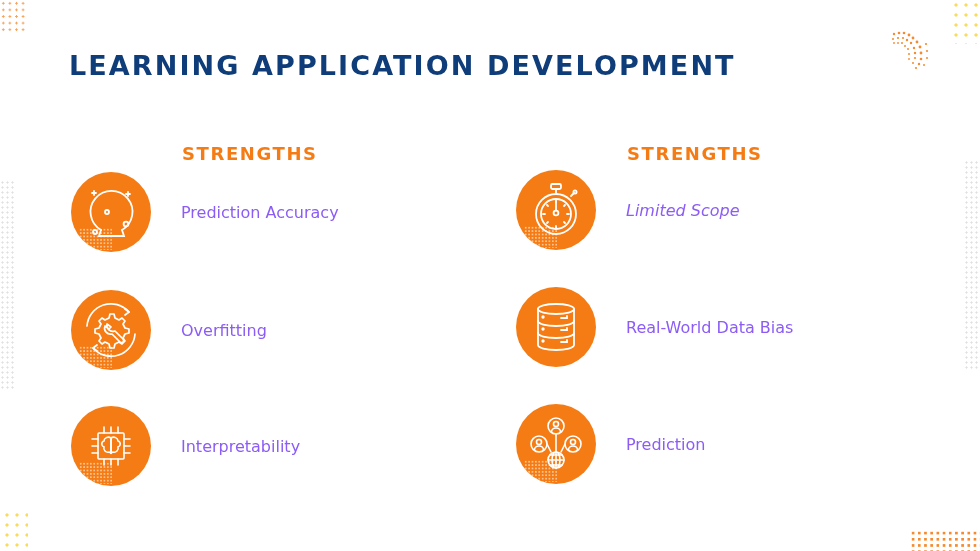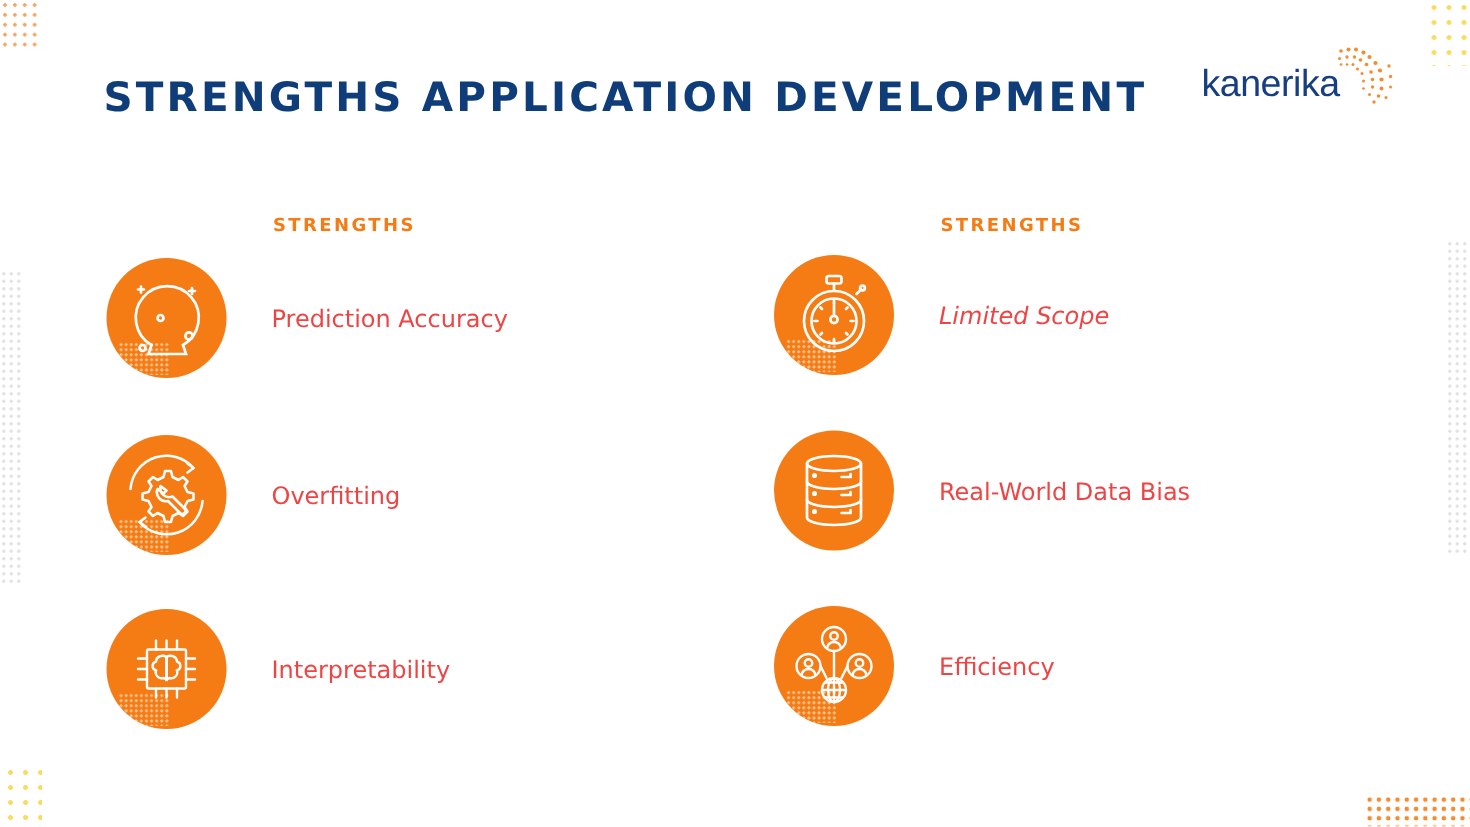--- a/index.html
+++ b/index.html
@@ -13,40 +13,40 @@
   .dots-rg { left: 964px; top: 160px; width: 16px; height: 210px; background-image: radial-gradient(circle, #d8d8d8 0.9px, transparent 1.2px); background-size: 5px 5px; opacity: 0.8; }
 
   .title { position: absolute; left: 69px; top: 48px; font-family: "DejaVu Sans", sans-serif; font-weight: bold; font-size: 27px; letter-spacing: 2.1px; line-height: 35px; }
   .title .l1 { color: #f57c14; display: block; }
   .title .l2 { color: #0e3d7a; display: block; }
 
   .logo { position: absolute; left: 800px; top: 28px; width: 130px; height: 50px; }
   .logo-text { position: absolute; left: 1px; top: 14px; font-family: "Liberation Sans", sans-serif; font-size: 25px; color: #173e80; letter-spacing: -0.3px; }
   .logo svg { position: absolute; left: 0; top: 0; }
 
-  .col-head { position: absolute; font-family: "DejaVu Sans", sans-serif; font-weight: bold; font-size: 12px; letter-spacing: 1.6px; color: #f57c14; }
+  .col-head { position: absolute; font-family: "DejaVu Sans", sans-serif; font-weight: bold; font-size: 18px; letter-spacing: 1.6px; color: #f57c14; }
 
   .item { position: absolute; display: flex; align-items: center; }
   .circle { width: 80px; height: 80px; border-radius: 50%; background: #f57c14; position: relative; flex: none; overflow: hidden; }
   .circle svg { position: absolute; left: 0; top: 0; }
   .circle .halftone { position: absolute; left: 8px; bottom: 2px; width: 34px; height: 22px; background-image: radial-gradient(circle, rgba(255,255,255,0.55) 0.8px, transparent 1.1px); background-size: 3.4px 3.4px; }
-  .label { font-family: "DejaVu Sans", sans-serif; font-size: 16px; color: #ef4444; margin-left: 30px; white-space: nowrap; }
+  .label { font-family: "DejaVu Sans", sans-serif; font-size: 16px; color: #8b5cf6; margin-left: 30px; white-space: nowrap; }
 </style>
 </head>
 <body>
 
 <div class="dots dots-tl"></div>
 <div class="dots dots-tr"></div>
 <div class="dots dots-bl"></div>
 <div class="dots dots-br"></div>
 <div class="dots dots-lg"></div>
 <div class="dots dots-rg"></div>
 
 <h1 class="title" style="margin:0;">
-  <span class="l2">STRENGTHS APPLICATION DEVELOPMENT</span>
+  <span class="l2">LEARNING APPLICATION DEVELOPMENT</span>
 </h1>
 
 <div class="logo">
   <svg width="130" height="50" viewBox="0 0 130 50">
     <g fill="#f58b2e">
       <circle cx="94" cy="6" r="1.2"></circle>
         <circle cx="99" cy="5" r="1.3"></circle>
         <circle cx="104" cy="5" r="1.3"></circle>
         <circle cx="109" cy="7" r="1.4"></circle>
         <circle cx="113" cy="10" r="1.4"></circle>
@@ -71,21 +71,20 @@
         <circle cx="105" cy="18" r="1"></circle>
         <circle cx="108" cy="21" r="1"></circle>
         <circle cx="109" cy="26" r="1"></circle>
         <circle cx="109" cy="31" r="0.9"></circle>
       <circle cx="126" cy="16" r="1.1"></circle>
         <circle cx="127" cy="23" r="1.1"></circle>
         <circle cx="127" cy="30" r="1"></circle>
         <circle cx="124" cy="37" r="1"></circle>
     </g>
   </svg>
-  <span class="logo-text">kanerika</span>
 </div>
 
 <div class="col-head" style="left:182px; top:143px;">STRENGTHS</div>
 <div class="col-head" style="left:627px; top:143px;">STRENGTHS</div>
 
 <div class="item" style="left:71px; top:172px;">
   <div class="circle">
     <div class="halftone"></div>
     <svg width="80" height="80" viewBox="0 0 80 80" fill="none" stroke="#fff" stroke-width="1.8" stroke-linecap="round">
       <path d="M30 58 A21 21 0 1 1 51 58"></path>
@@ -176,14 +175,14 @@
       <circle cx="57" cy="40" r="8"></circle>
       <circle cx="57" cy="38" r="2.5"></circle>
         <path d="M52.5 46 a4.5 4 0 0 1 9 0"></path>
       <path d="M40 30 v18"></path>
       <path d="M31 40 h-0 M31 40 l4 8 M49 40 l-4 8"></path>
       <circle cx="40" cy="56" r="8"></circle>
       <path d="M32 56 h16 M40 48 v16 M34 51 h12 M34 61 h12"></path>
       <ellipse cx="40" cy="56" rx="4" ry="8"></ellipse>
     </svg>
   </div>
-  <span class="label">Efficiency</span>
+  <span class="label">Prediction</span>
 </div>
 
 </body></html>

